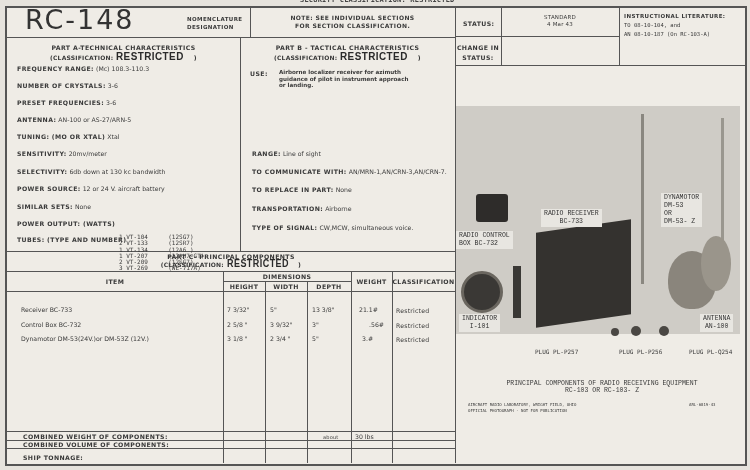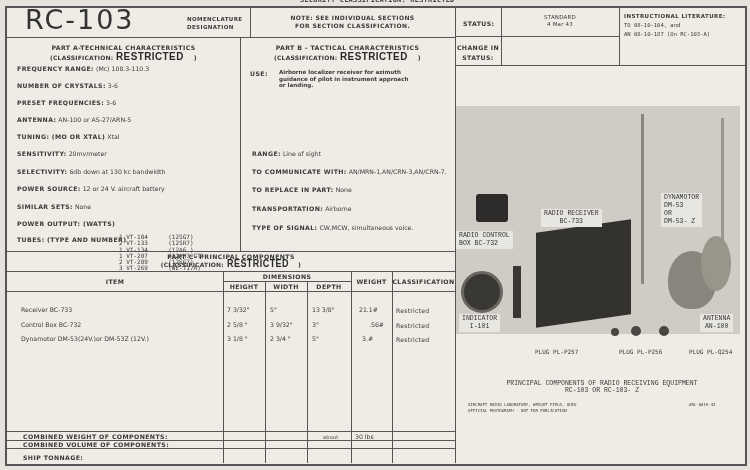--- a/index.html
+++ b/index.html
@@ -26,21 +26,21 @@
 <div class="sheet">
 
   <div class="hl" style="left:0;top:29px;width:448px;"></div>
   <div class="vl" style="left:243px;top:0;height:29px;"></div>
   <div class="vl" style="left:448px;top:0;height:455px;"></div>
   <div class="vl" style="left:494px;top:0;height:57px;"></div>
   <div class="vl" style="left:612px;top:0;height:57px;"></div>
   <div class="hl" style="left:448px;top:28px;width:164px;"></div>
   <div class="hl" style="left:448px;top:57px;width:290px;"></div>
 
-  <div class="abs big" style="left:18px;top:-4px;">RC-103</div>
+  <div class="abs big" style="left:18px;top:-4px;">RC-148</div>
   <div class="abs lbl" style="left:180px;top:7px;font-size:5.5px;line-height:8px;white-space:pre;">NOMENCLATURE
 DESIGNATION</div>
   <div class="abs lbl center" style="left:243px;top:6px;width:205px;font-size:6px;line-height:8px;">
     <div>NOTE: SEE INDIVIDUAL SECTIONS</div>
     <div>FOR SECTION CLASSIFICATION.</div>
   </div>
   <div class="abs lbl" style="left:456px;top:12px;">STATUS:</div>
   <div class="abs small center" style="left:494px;top:6px;width:118px;font-size:5.5px;line-height:7px;">
     <div>STANDARD</div>
     <div>4 Mar 43</div>

